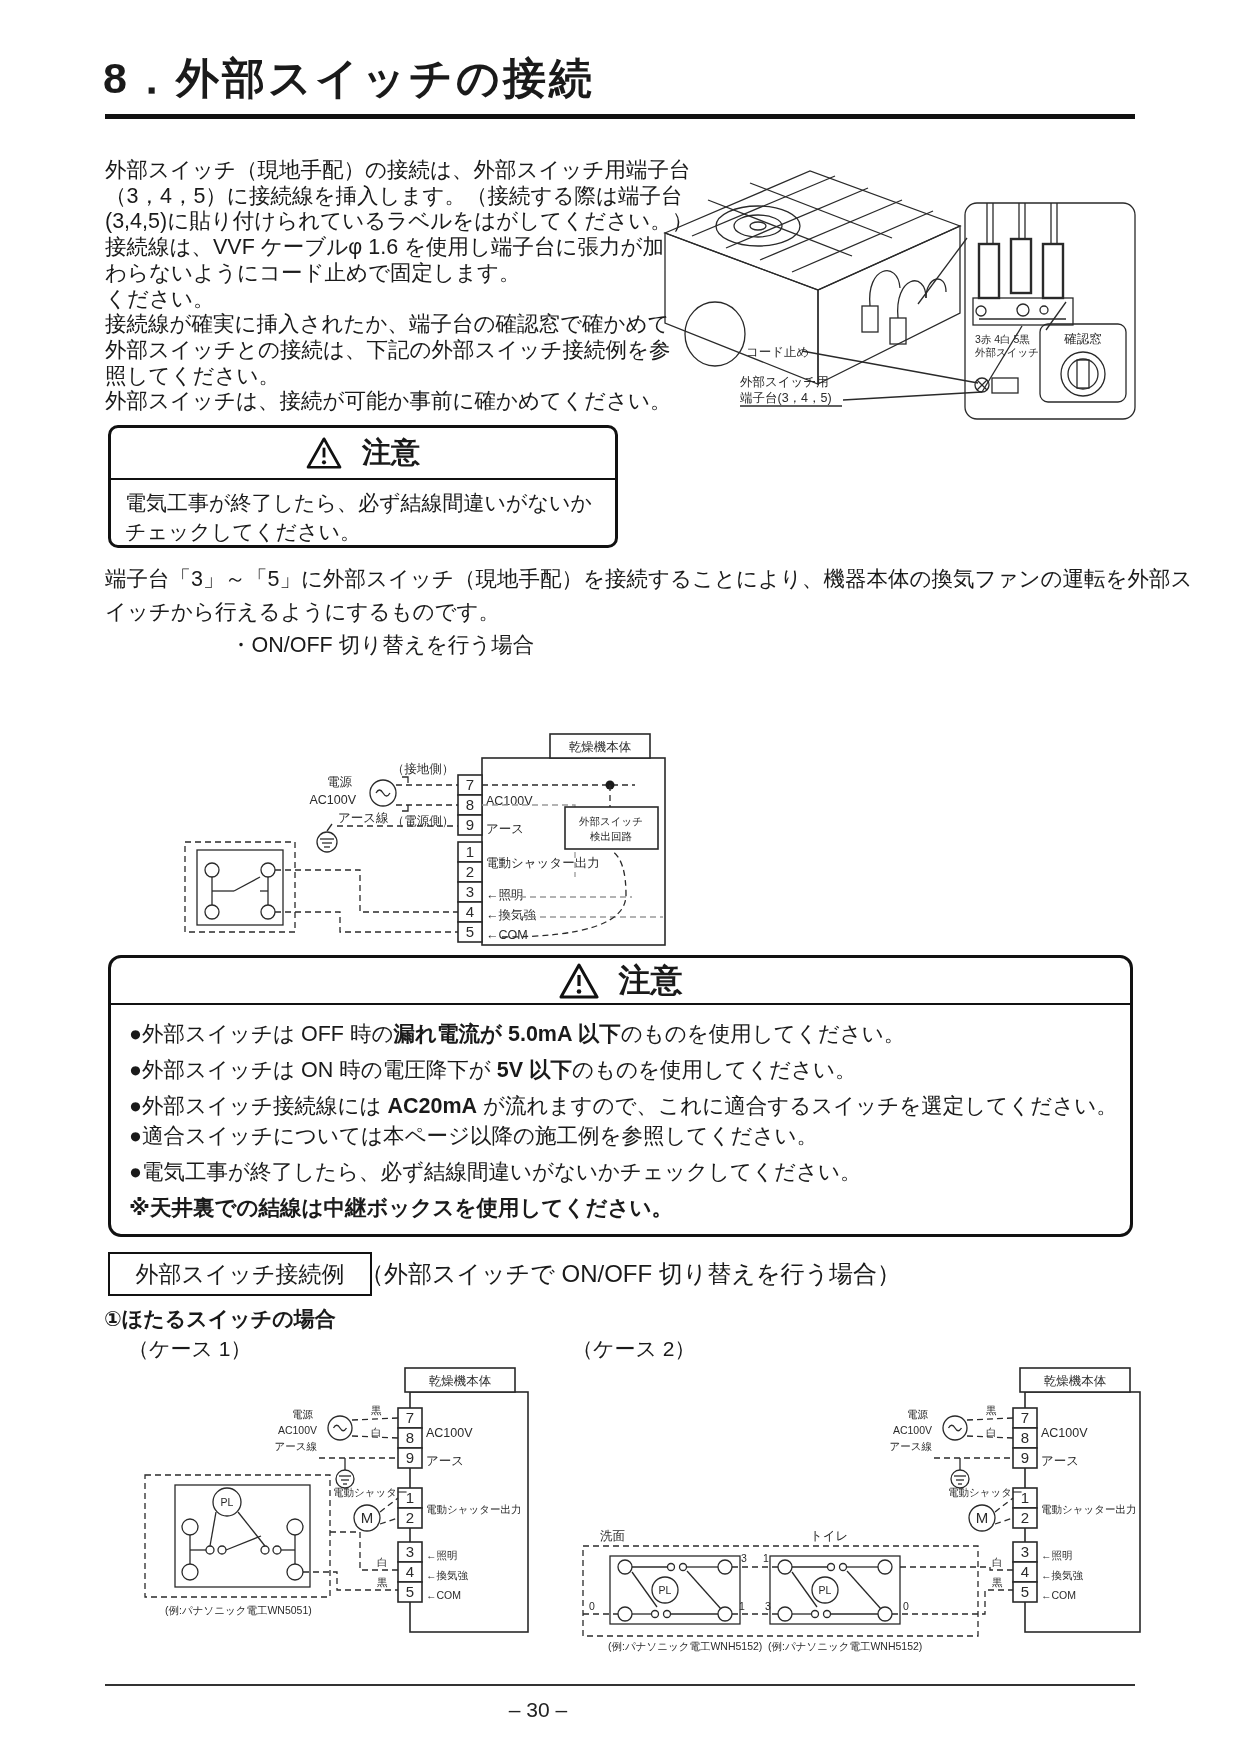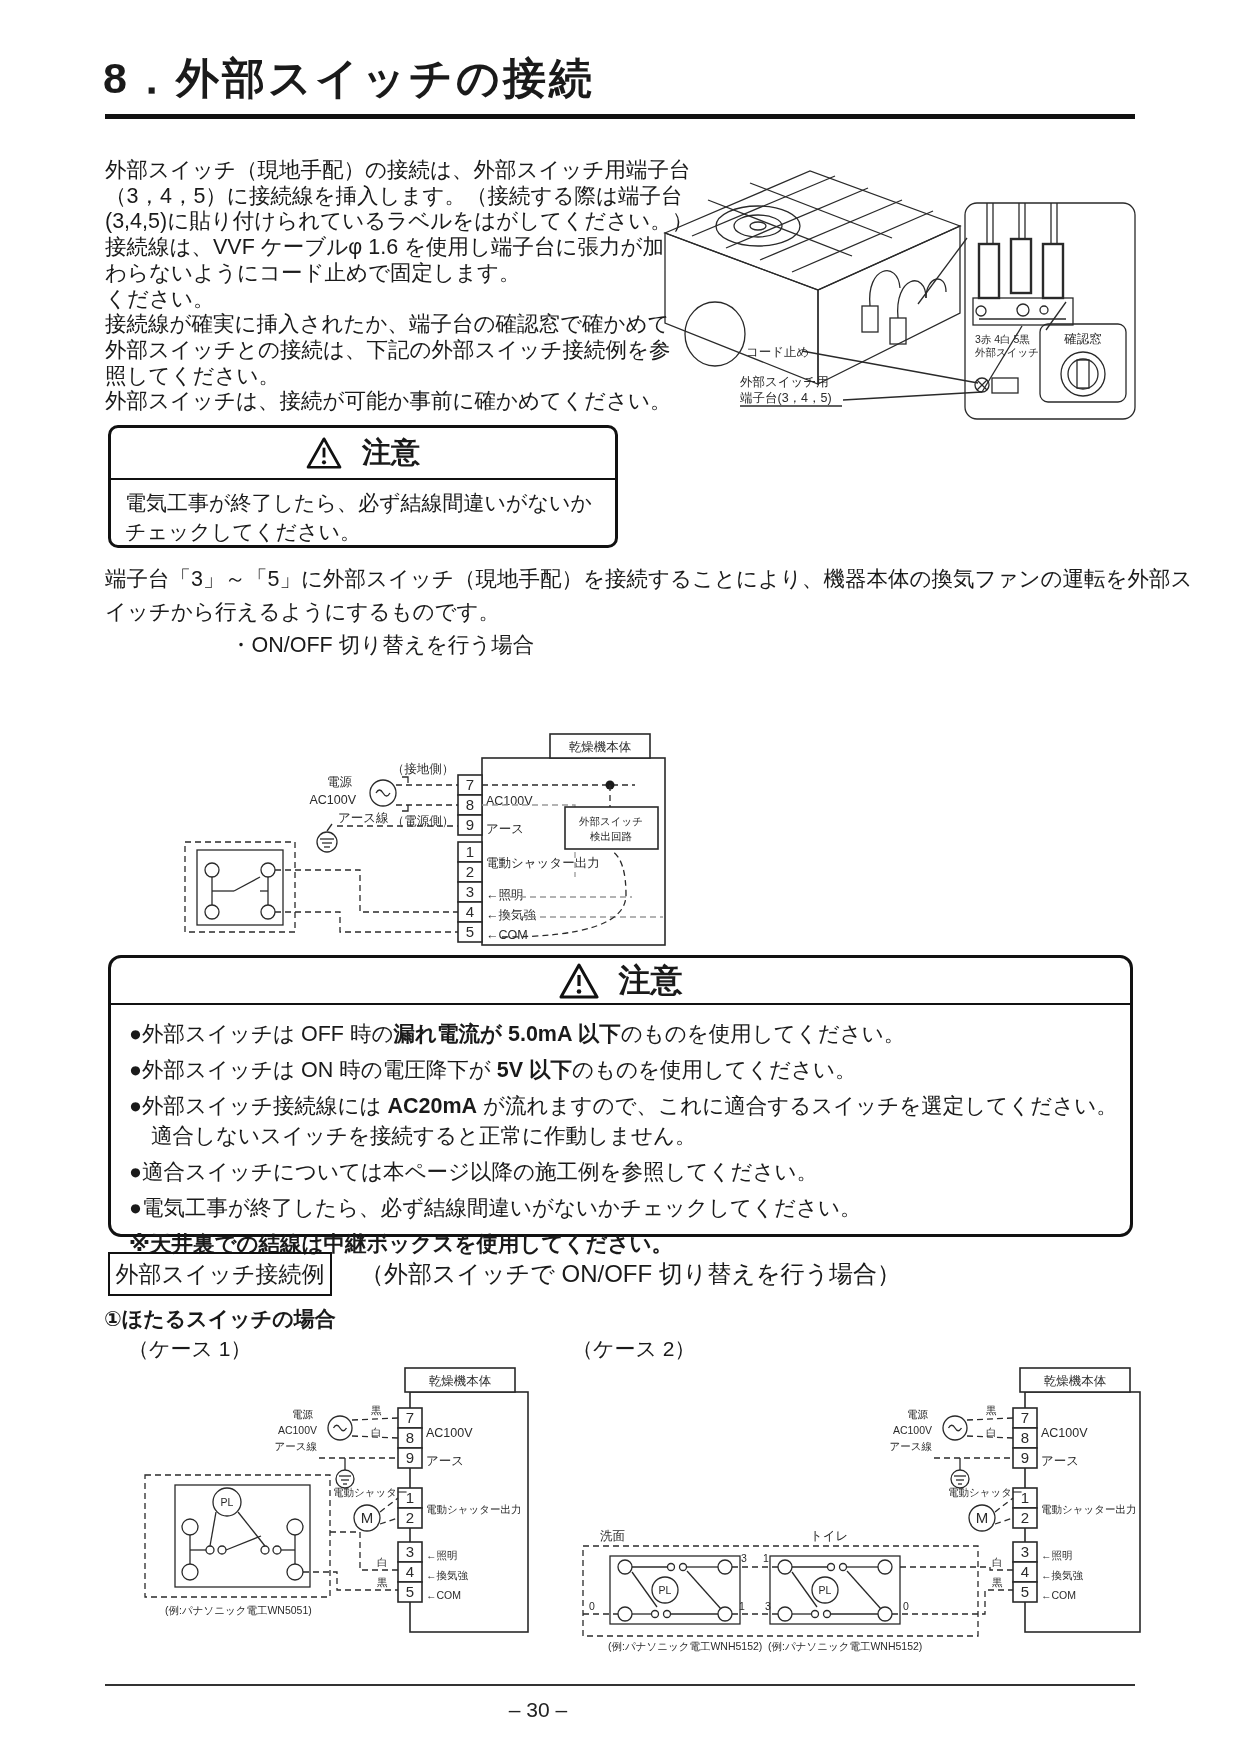--- a/index.html
+++ b/index.html
@@ -18,21 +18,21 @@
   .c1 .chead{height:52px;font-size:29px}
   .c1 .cbody{padding:8px 14px;font-size:21px;line-height:29px}
   .midtext{left:105px;top:563px;font-size:21.5px;line-height:33px}
   .c2{left:108px;top:955px;width:1025px;height:282px;border-width:3.5px;border-radius:13px}
   .c2 .chead{height:47px;font-size:32px}
   .c2 .cbody{padding:16px 18px 0 18px;font-size:21.5px}
   .c2-line{line-height:27px;margin-bottom:9px;white-space:nowrap}
   .c2-cont{padding-left:22px}
   .c2 b{font-weight:bold}
   .note-line{font-weight:bold}
-  .sec-box{left:108px;top:1252px;width:224px;height:44px;border:2px solid #111;
+  .sec-box{left:108px;top:1252px;width:264px;height:44px;border:2px solid #111;
            display:flex;align-items:center;justify-content:center;font-size:23px}
   .sec-sub{left:360px;top:1258px;font-size:24px;font-weight:normal}
   .sec-case{left:104px;top:1305px;font-size:21px;font-weight:bold}
   .case-lbl{font-size:21px}
   .footer-rule{left:105px;top:1684px;width:1030px;height:2px;background:#333}
   .pagenum{left:0;top:1698px;width:1076px;text-align:center;font-size:21px;color:#222}
   
   svg.d line,svg.d path,svg.d rect,svg.d circle,svg.d ellipse,svg.d polyline{
       stroke:#2a2a2a;fill:none;stroke-width:1.3px}
   svg.d text{fill:#2a2a2a;stroke:none;font-family:"Liberation Sans","DejaVu Sans",sans-serif}
@@ -233,21 +233,20 @@
         <path d="M20 2 L38 34 L2 34 Z" fill="none" stroke="#111" stroke-width="3" stroke-linejoin="round"></path>
         <rect x="18.4" y="12" width="3.2" height="11" fill="#111"></rect>
         <circle cx="20" cy="28.5" r="2.3" fill="#111"></circle>
       </svg>
       <span>注意</span>
     </div>
     <div class="cbody">
       <div class="c2-line"><span>●</span><span>外部スイッチは OFF 時の</span><b>漏れ電流が 5.0mA 以下</b><span>のものを使用してください。</span></div>
       <div class="c2-line"><span>●</span><span>外部スイッチは ON 時の電圧降下が </span><b>5V 以下</b><span>のものを使用してください。</span></div>
       <div class="c2-line" style="margin-bottom:3px"><span>●</span><span>外部スイッチ接続線には </span><b>AC20mA</b><span> が流れますので、これに適合するスイッチを選定してください。</span></div>
-      <div class="c2-line c2-cont">適合しないスイッチを接続すると正常に作動しません。</div>
       <div class="c2-line"><span>●</span><span>適合スイッチについては本ページ以降の施工例を参照してください。</span></div>
       <div class="c2-line"><span>●</span><span>電気工事が終了したら、必ず結線間違いがないかチェックしてください。</span></div>
       <div class="c2-line note-line">※天井裏での結線は中継ボックスを使用してください。</div>
     </div>
   </div>
 
   <div class="abs sec-box">
     <span>外部スイッチ接続例</span>
   </div>
   <div class="abs sec-sub nw">（外部スイッチで ON/OFF 切り替えを行う場合）</div>

